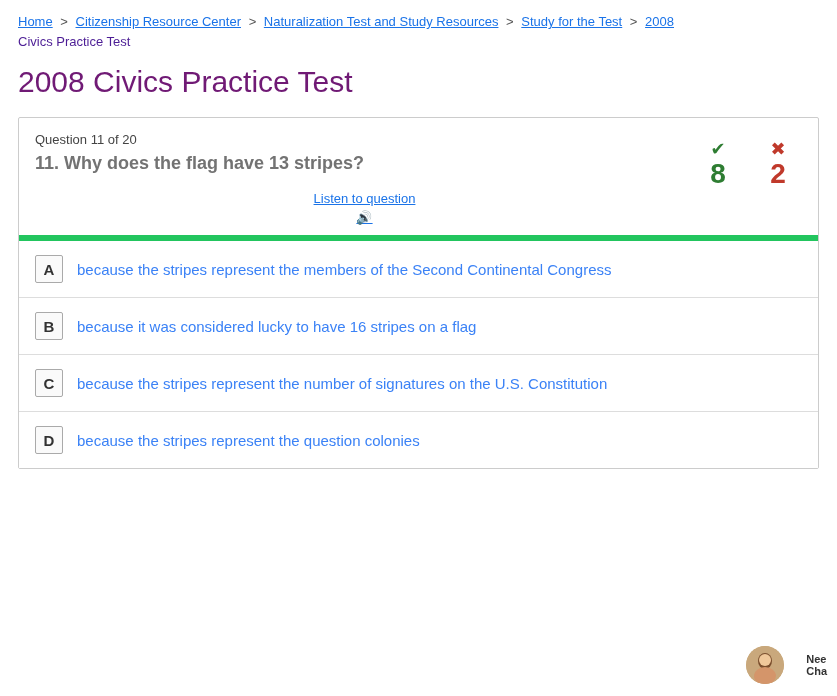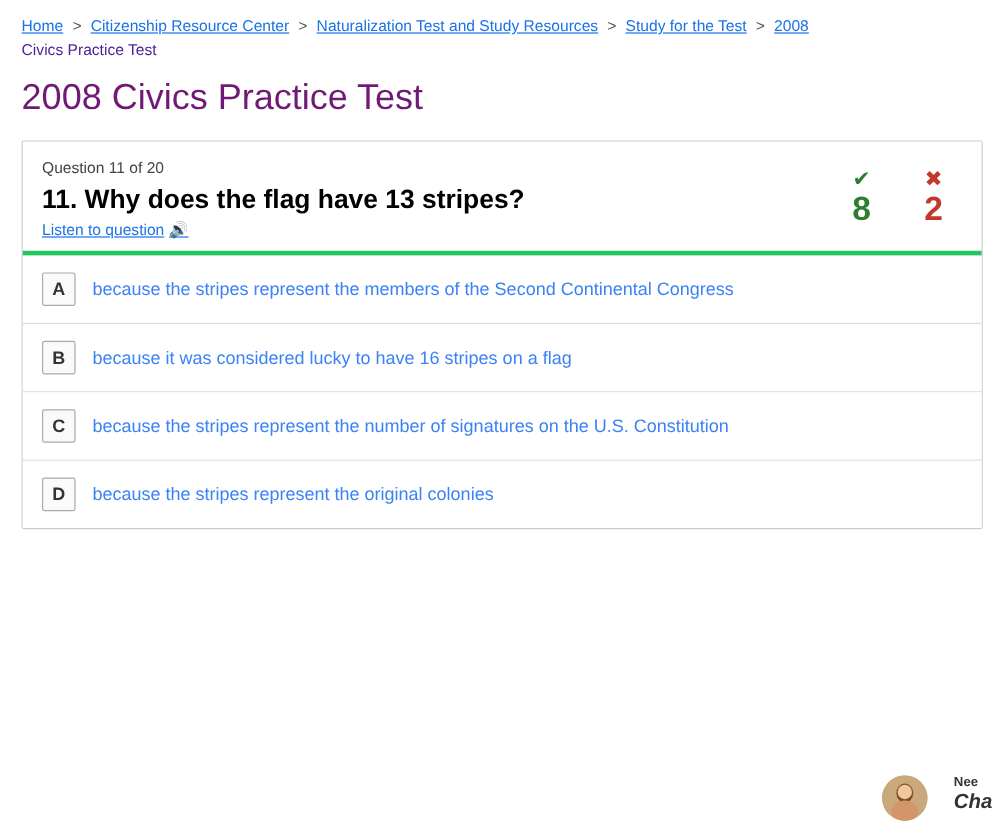--- a/index.html
+++ b/index.html
@@ -42,47 +42,48 @@
       color: #701a75;
     }
     .quiz-card {
       border: 1px solid #ccc;
       border-radius: 2px;
       background: #fff;
       margin-bottom: 10px;
     }
     .question-header {
       padding: 14px 16px 10px 16px;
-      border-bottom: 4px solid #22c55e;
+      border-bottom: 6px solid #22c55e;
       display: flex;
       align-items: flex-start;
       justify-content: space-between;
     }
     .question-left {
       flex: 1;
     }
     .question-count {
       font-size: 13px;
       color: #444;
       margin-bottom: 6px;
     }
     .question-text {
-      font-size: 22px;
+      font-size: 18px;
       font-weight: bold;
-      margin-bottom: 5px;
-      color: #000000;
+      margin-bottom: 17px;
+      color: #737373;
     }
     .listen-link {
       font-size: 13px;
       color: #1a73e8;
       text-decoration: underline;
       cursor: pointer;
       display: flex;
       align-items: center;
       gap: 4px;
+      flex-direction: column;
     }
     .score-area {
       display: flex;
       gap: 12px;
       align-items: center;
       padding-top: 4px;
     }
     .score-box {
       display: flex;
       flex-direction: column;
@@ -131,21 +132,21 @@
     }
     .option-text {
       font-size: 15px;
       color: #3b82f6;
     }
     .chat-widget {
       position: fixed;
       bottom: 12px;
       right: 10px;
       display: flex;
-      align-items: flex-start;
+      align-items: center;
       background: transparent;
       gap: 22px;
     }
     .chat-avatar {
       width: 38px;
       height: 38px;
       border-radius: 50%;
       background: #c8a97a;
       overflow: hidden;
       display: flex;
@@ -205,32 +206,32 @@
     <div class="answer-option">
       <span class="option-letter">B</span>
       <span class="option-text">because it was considered lucky to have 16 stripes on a flag</span>
     </div>
     <div class="answer-option">
       <span class="option-letter">C</span>
       <span class="option-text">because the stripes represent the number of signatures on the U.S. Constitution</span>
     </div>
     <div class="answer-option">
       <span class="option-letter">D</span>
-      <span class="option-text">because the stripes represent the original colonies</span>
+      <span class="option-text">because the stripes represent the question colonies</span>
     </div>
   </div>
 
   <div class="chat-widget">
     <div class="chat-avatar">
       <svg width="38" height="38" viewBox="0 0 38 38">
         <circle cx="19" cy="19" r="19" fill="#c9a87c"></circle>
         <ellipse cx="19" cy="15" rx="7" ry="8" fill="#7a4e2d"></ellipse>
         <ellipse cx="19" cy="30" rx="11" ry="9" fill="#d4956a"></ellipse>
         <circle cx="19" cy="14" r="6" fill="#f0c89a"></circle>
       </svg>
     </div>
     <div>
       <div style="font-size:11px;font-weight:bold;color:#333;">Nee</div>
-      <div style="font-size:17px;font-weight:bold;color:#333;font-style:italic;">Cha</div>
+      <div style="font-size:11px;font-weight:bold;color:#333;">Cha</div>
     </div>
   </div>
 
 </div>
 
 </body></html>

